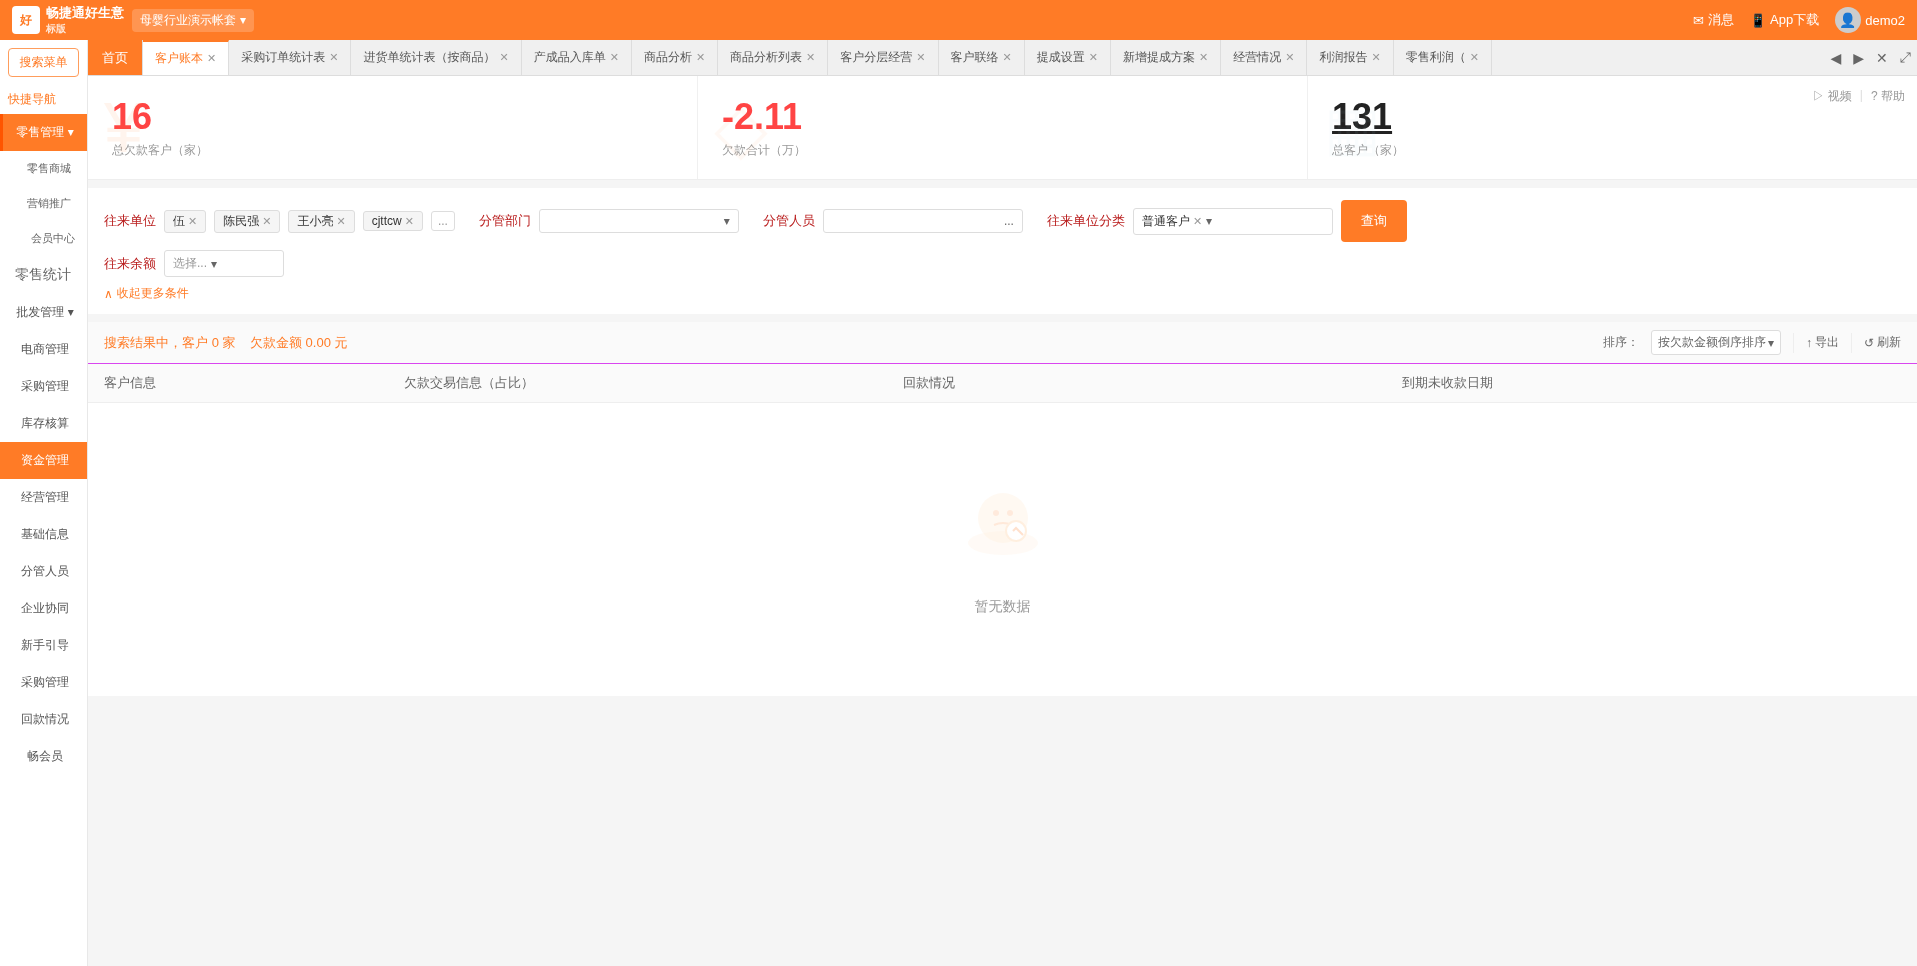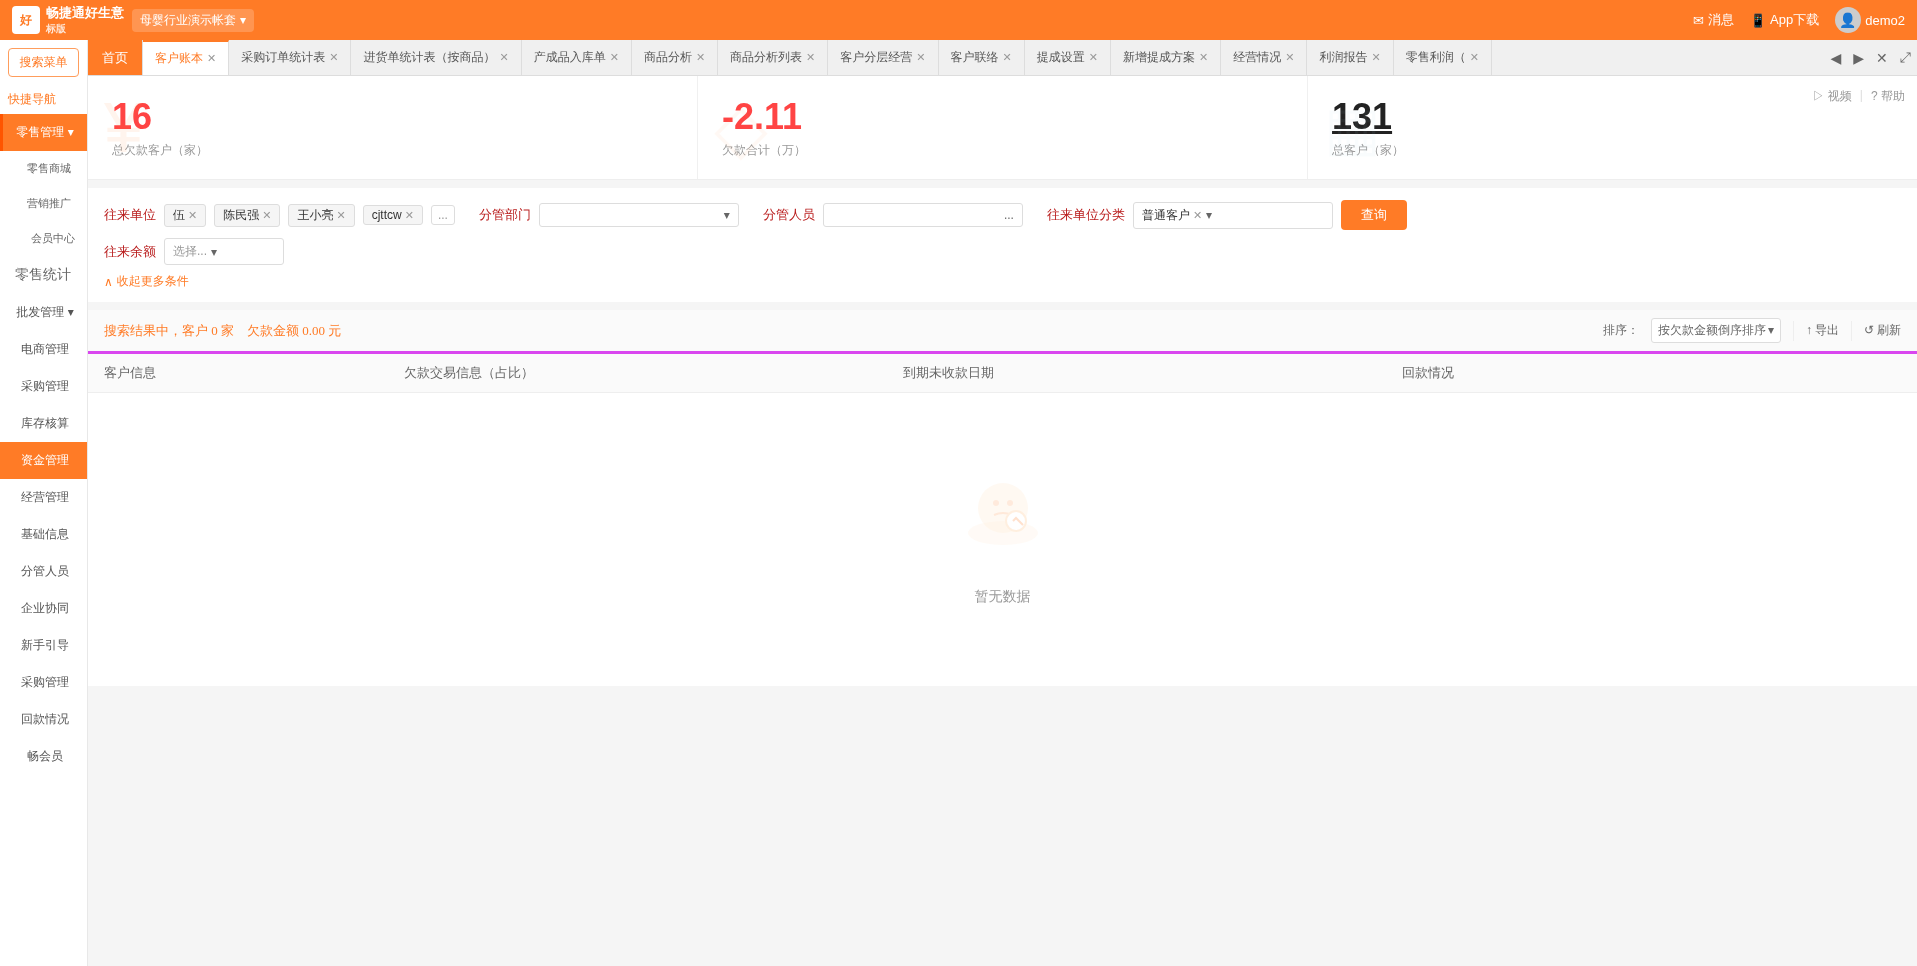--- a/index.html
+++ b/index.html
@@ -58,39 +58,39 @@
     .filter-area { background: white; padding: 12px 16px; margin-bottom: 8px; }
     .filter-row { display: flex; align-items: center; gap: 8px; margin-bottom: 8px; flex-wrap: wrap; }
     .filter-label { font-size: 13px; color: #b91c1c; white-space: nowrap; }
     .filter-tag { display: inline-flex; align-items: center; gap: 3px; background: #f5f5f5; border: 1px solid #ddd; border-radius: 3px; padding: 2px 8px; font-size: 12px; color: #333; }
     .filter-tag .remove { cursor: pointer; color: #999; font-size: 11px; }
     .filter-select { display: flex; align-items: center; gap: 4px; border: 1px solid #ddd; border-radius: 3px; padding: 4px 8px; font-size: 12px; color: #666; cursor: pointer; background: white; min-width: 120px; }
     .filter-select-wide { min-width: 200px; }
     .collapse-btn { display: flex; align-items: center; gap: 4px; color: #ff7b26; font-size: 12px; cursor: pointer; margin: 0 auto; }
 
     
-    .results-bar { display: flex; align-items: center; justify-content: space-between; padding: 8px 16px; background: #fafafa; border-bottom: 3px solid #d946ef; font-family: Liberation Serif, serif; }
+    .results-bar { display: flex; align-items: center; justify-content: space-between; padding: 8px 16px; background: #fafafa; border-bottom: 1px solid #d946ef; }
     .results-info { font-size: 13px; color: #666; }
     .results-info span { color: #ff7b26; }
     .results-actions { display: flex; align-items: center; gap: 12px; font-size: 12px; color: #666; }
     .results-actions .sort-label { color: #666; }
     .sort-select { display: flex; align-items: center; gap: 2px; border: 1px solid #ddd; border-radius: 3px; padding: 3px 6px; cursor: pointer; font-size: 12px; background: white; }
     .action-btn { display: flex; align-items: center; gap: 3px; color: #666; cursor: pointer; }
 
     
     .data-table { background: white; }
     .table-header { display: grid; grid-template-columns: 300px 1fr 1fr 1fr; border-bottom: 1px solid #eee; padding: 10px 16px; background: #fafafa; }
     .table-col-header { font-size: 13px; color: #666; font-weight: normal; }
 
     
     .empty-state { display: flex; flex-direction: column; align-items: center; justify-content: center; padding: 80px 20px; }
     .empty-text { font-size: 14px; color: #999; }
 
     
-    .query-btn { background: #ff7b26; color: white; border: none; border-radius: 4px; padding: 6px 20px; font-size: 13px; cursor: pointer; }
+    .query-btn { background: #ff7b26; color: white; border: none; border-radius: 4px; padding: 12px 20px; font-size: 13px; cursor: pointer; }
 
     
     .more-filters-btn { display: flex; align-items: center; gap: 2px; font-size: 12px; color: #999; cursor: pointer; border: 1px solid #ddd; border-radius: 3px; padding: 2px 6px; background: white; }
 
     .divider-v { width: 1px; height: 20px; background: #eee; }
   </style>
 </head>
 <body>
 
 <div class="topbar">
@@ -331,22 +331,22 @@
             <span>↺</span>
             <span>刷新</span>
           </div>
         </div>
       </div>
 
       <div class="data-table">
         <div class="table-header">
           <div class="table-col-header">客户信息</div>
           <div class="table-col-header">欠款交易信息（占比）</div>
+          <div class="table-col-header">回款情况</div>
           <div class="table-col-header">到期未收款日期</div>
-          <div class="table-col-header">回款情况</div>
         </div>
 
         <div class="empty-state">
           <div style="font-size:80px;margin-bottom:16px;opacity:0.3;color:#ff9d5c;">
             <svg width="90" height="80" viewBox="0 0 90 80" fill="none" xmlns="http://www.w3.org/2000/svg">
               <ellipse cx="45" cy="60" rx="35" ry="12" fill="#ffcc99" opacity="0.3"></ellipse>
               <circle cx="45" cy="35" r="25" fill="#ffcc99" opacity="0.4"></circle>
               <circle cx="38" cy="30" r="3" fill="#ff9d5c" opacity="0.6"></circle>
               <circle cx="52" cy="30" r="3" fill="#ff9d5c" opacity="0.6"></circle>
               <path d="M 36 42 Q 45 38 54 42" stroke="#ff9d5c" stroke-width="2" fill="none" opacity="0.7"></path>

